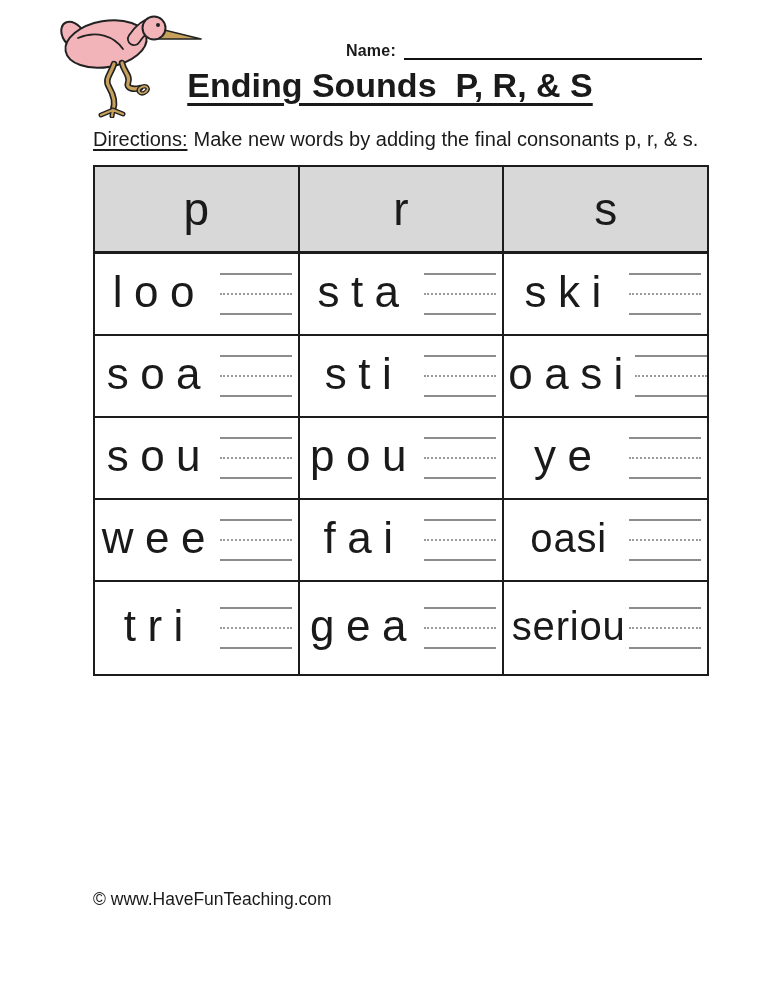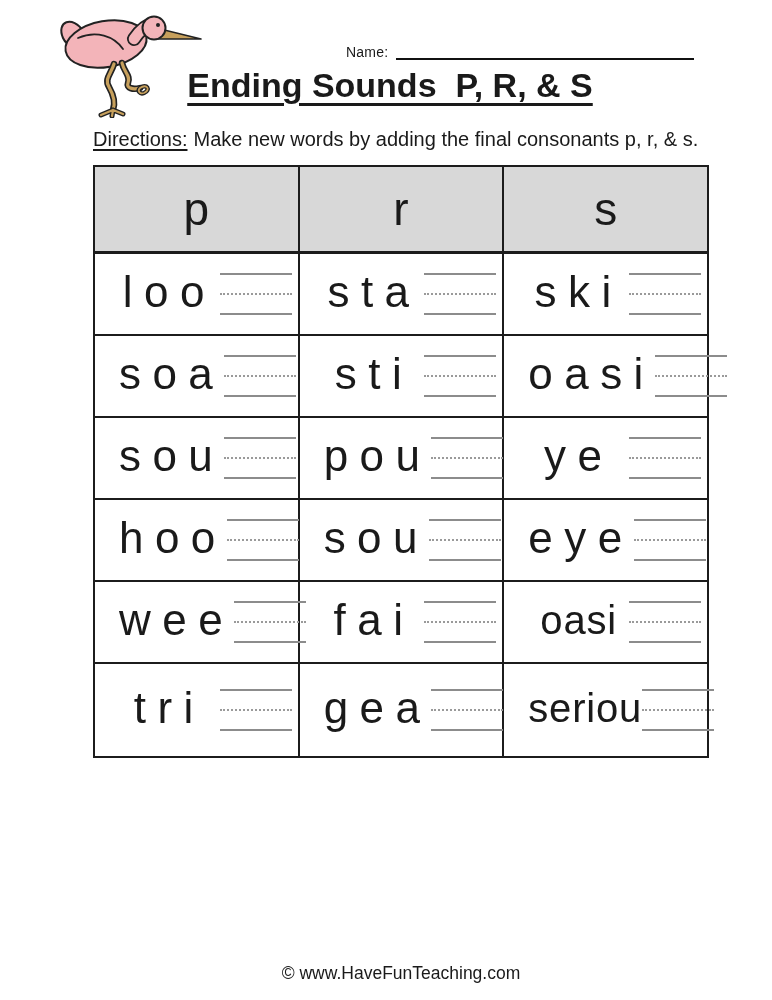--- a/index.html
+++ b/index.html
@@ -3,21 +3,21 @@
 <meta charset="utf-8">
 <style>
   html,body{margin:0;padding:0;background:#ffffff;}
   .sheet{
     position:relative; width:772px; height:1000px; background:#ffffff;
     font-family:"Liberation Sans", sans-serif; color:#1a1a1a; overflow:hidden;
   }
   
   .bird{position:absolute; left:54px; top:6px; width:150px; height:112px;}
   .name-row{position:absolute; left:346px; top:36px; display:flex; align-items:flex-end;}
-  .name-label{font-size:14px; font-weight:normal; letter-spacing:0.2px;}
+  .name-label{font-size:16px; font-weight:bold; letter-spacing:0.2px;}
   .name-line{display:inline-block; width:298px; height:22px; margin-left:8px;
              border-bottom:2.5px solid #111;}
   .title{
     position:absolute; left:0; top:66px; width:780px; text-align:center;
     font-size:34px; font-weight:bold; white-space:pre;
     text-decoration:underline; text-decoration-thickness:2.5px; text-underline-offset:6px;
   }
   .directions{position:absolute; left:93px; top:128px; font-size:20px;}
   .directions .dir-label{text-decoration:underline; text-underline-offset:3px;}
   .directions .dir-text{margin-left:6px;}
@@ -26,40 +26,40 @@
     position:absolute; left:93px; top:165px; width:616px;
     border-collapse:collapse; table-layout:fixed;
   }
   .grid th, .grid td{border:2px solid #1c1c1c; padding:0;}
   .grid th{
     background:#d8d8d8; height:84px; border-bottom-width:3px;
     font-size:46px; font-weight:normal; text-align:center; vertical-align:middle;
   }
   .grid td{height:80px; vertical-align:middle;}
   .grid tr.tall td{height:92px;border-radius:11px;}
-  .cellwrap{display:flex; align-items:center; height:100%; padding-left:4px;margin-left:20px;}
+  .cellwrap{display:flex; align-items:center; height:100%; padding-left:4px;}
   .word{
     flex:1; text-align:center; font-size:44px; letter-spacing:0.26em;
     white-space:nowrap; line-height:1; transform:translateY(-2px);
   }
   .word.tight{letter-spacing:0.02em; font-size:40px;}
   .blank{
     position:relative; width:72px; height:42px; margin-right:6px; flex:0 0 72px;
     background:
       linear-gradient(#8c8c8c,#8c8c8c) top/100% 2px no-repeat,
       linear-gradient(#8c8c8c,#8c8c8c) bottom/100% 2px no-repeat;
   }
   .blank .mid{
     position:absolute; left:0; right:0; top:50%; margin-top:-1px;
     border-top:2px dotted #9a9a9a;
   }
   
   .footer{
-    position:absolute; left:93px; top:963px; width:616px;
-    text-align:center; font-size:17.5px;
+    position:absolute; left:93px; top:889px; width:616px;
+    text-align:left; font-size:17.5px;
   }
 </style>
 </head>
 <body>
 
 <div class="sheet">
 
   <svg class="bird" viewBox="0 0 150 112" aria-hidden="true">
 
     <path d="M98 21 L147 33 L98 33 Z" fill="#c7a05c" stroke="#222" stroke-width="1.5" stroke-linejoin="round"></path>
@@ -183,46 +183,20 @@
               <span class="word">ye</span>
               <span class="blank">
                 <span class="mid"></span>
               </span>
             </div>
           </td>
       </tr>
       <tr>
         <td>
             <div class="cellwrap">
-              <span class="word">hoo</span>
-              <span class="blank">
-                <span class="mid"></span>
-              </span>
-            </div>
-          </td>
-        <td>
-            <div class="cellwrap">
-              <span class="word">sou</span>
-              <span class="blank">
-                <span class="mid"></span>
-              </span>
-            </div>
-          </td>
-        <td>
-            <div class="cellwrap">
-              <span class="word">eye</span>
-              <span class="blank">
-                <span class="mid"></span>
-              </span>
-            </div>
-          </td>
-      </tr>
-      <tr>
-        <td>
-            <div class="cellwrap">
               <span class="word">wee</span>
               <span class="blank">
                 <span class="mid"></span>
               </span>
             </div>
           </td>
         <td>
             <div class="cellwrap">
               <span class="word">fai</span>
               <span class="blank">

